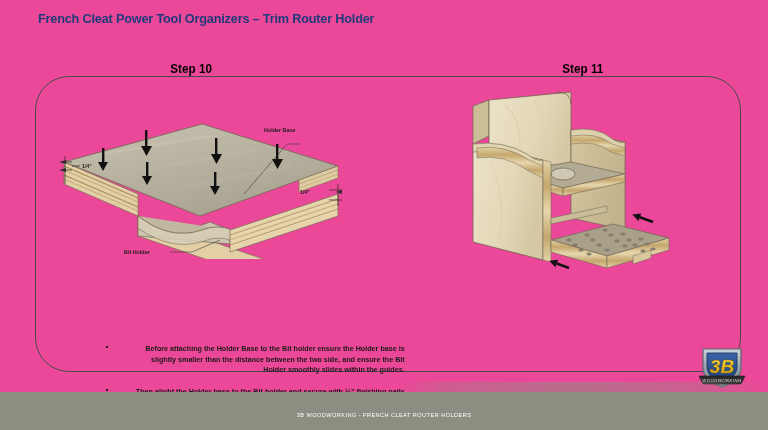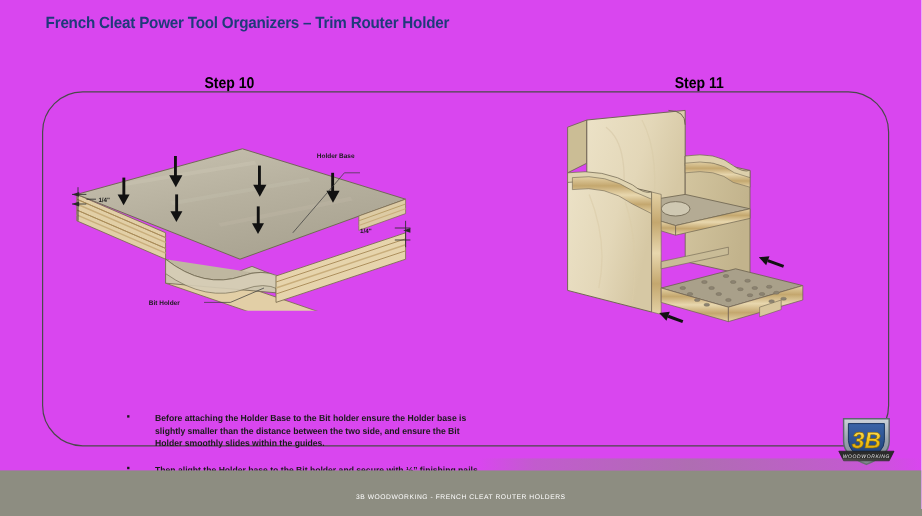--- a/index.html
+++ b/index.html
@@ -8,21 +8,21 @@
     padding: 0;
     background: #ffffff;
   }
   body {
     font-family: "Liberation Sans", sans-serif;
   }
   #slide {
     position: relative;
     width: 768px;
     height: 430px;
-    background: #d946ef;
+    background: #ec4899;
     overflow: hidden;
   }
 
   
   #slide-title {
     position: absolute;
     left: 38px;
     top: 11px;
     font-size: 13.5px;
     font-weight: bold;
@@ -57,21 +57,21 @@
   }
   #step-10-header { left: 168px; top: 61px; }
   #step-11-header { left: 560px; top: 61px; }
 
   
   .column { position: absolute; }
   #col-left  { left: 42px;  top: 86px; width: 340px; height: 280px; }
   #col-right { left: 392px; top: 82px; width: 345px; height: 285px; }
 
   
-  .bullets { position: absolute; }
+  .bullets { position: absolute; text-align: right; }
   #bullets-left  { left: 62px;  top: 258px; width: 310px; }
 
   .bullet-item {
     position: relative;
     display: block;
     margin-bottom: 11px;
     padding-left: 26px;
     font-size: 7.4px;
     font-weight: bold;
     line-height: 1.45;

